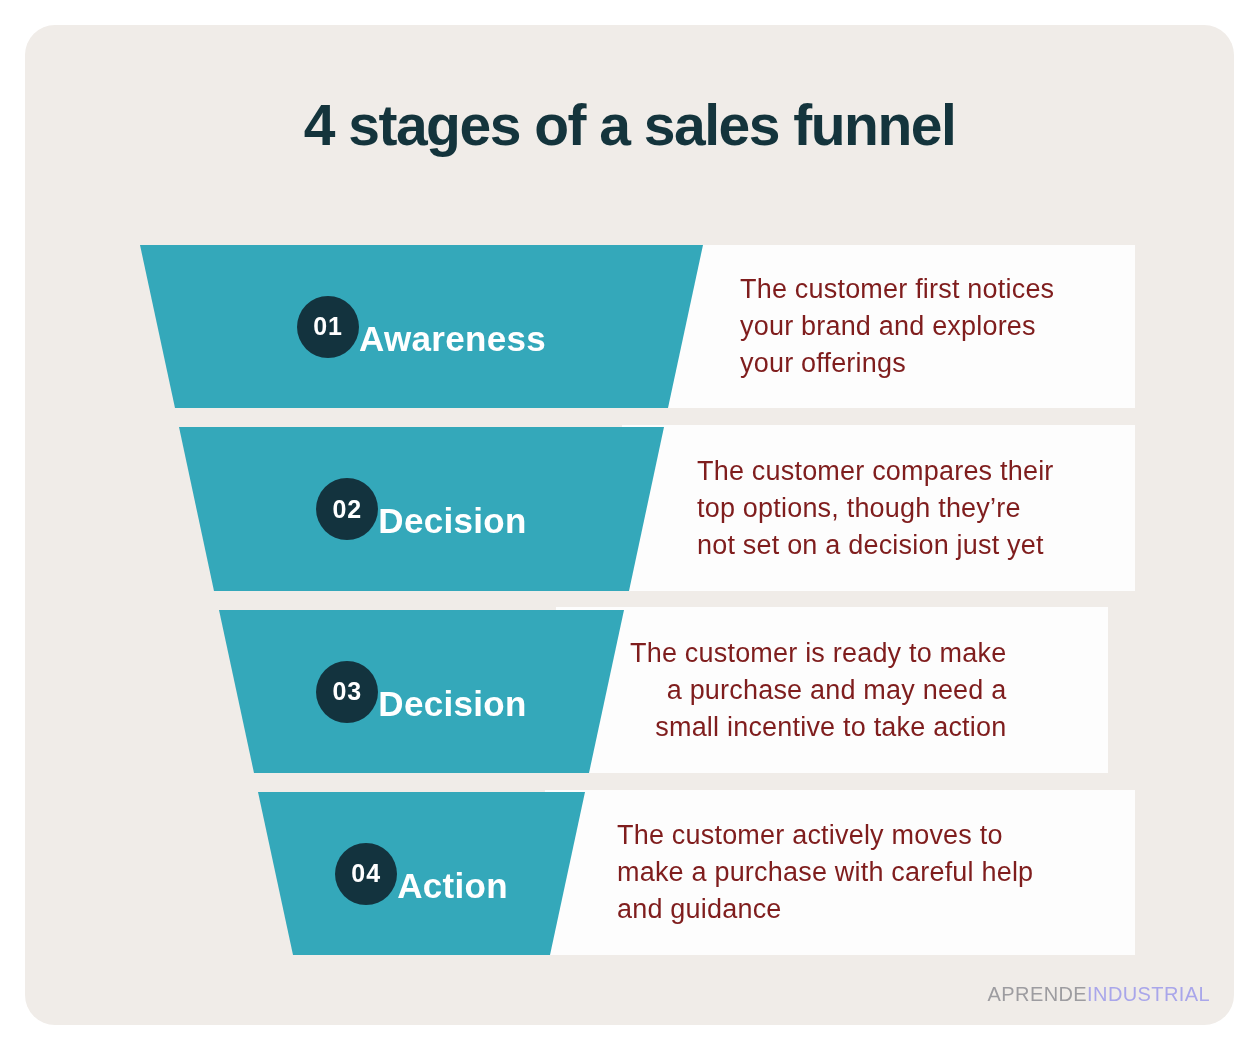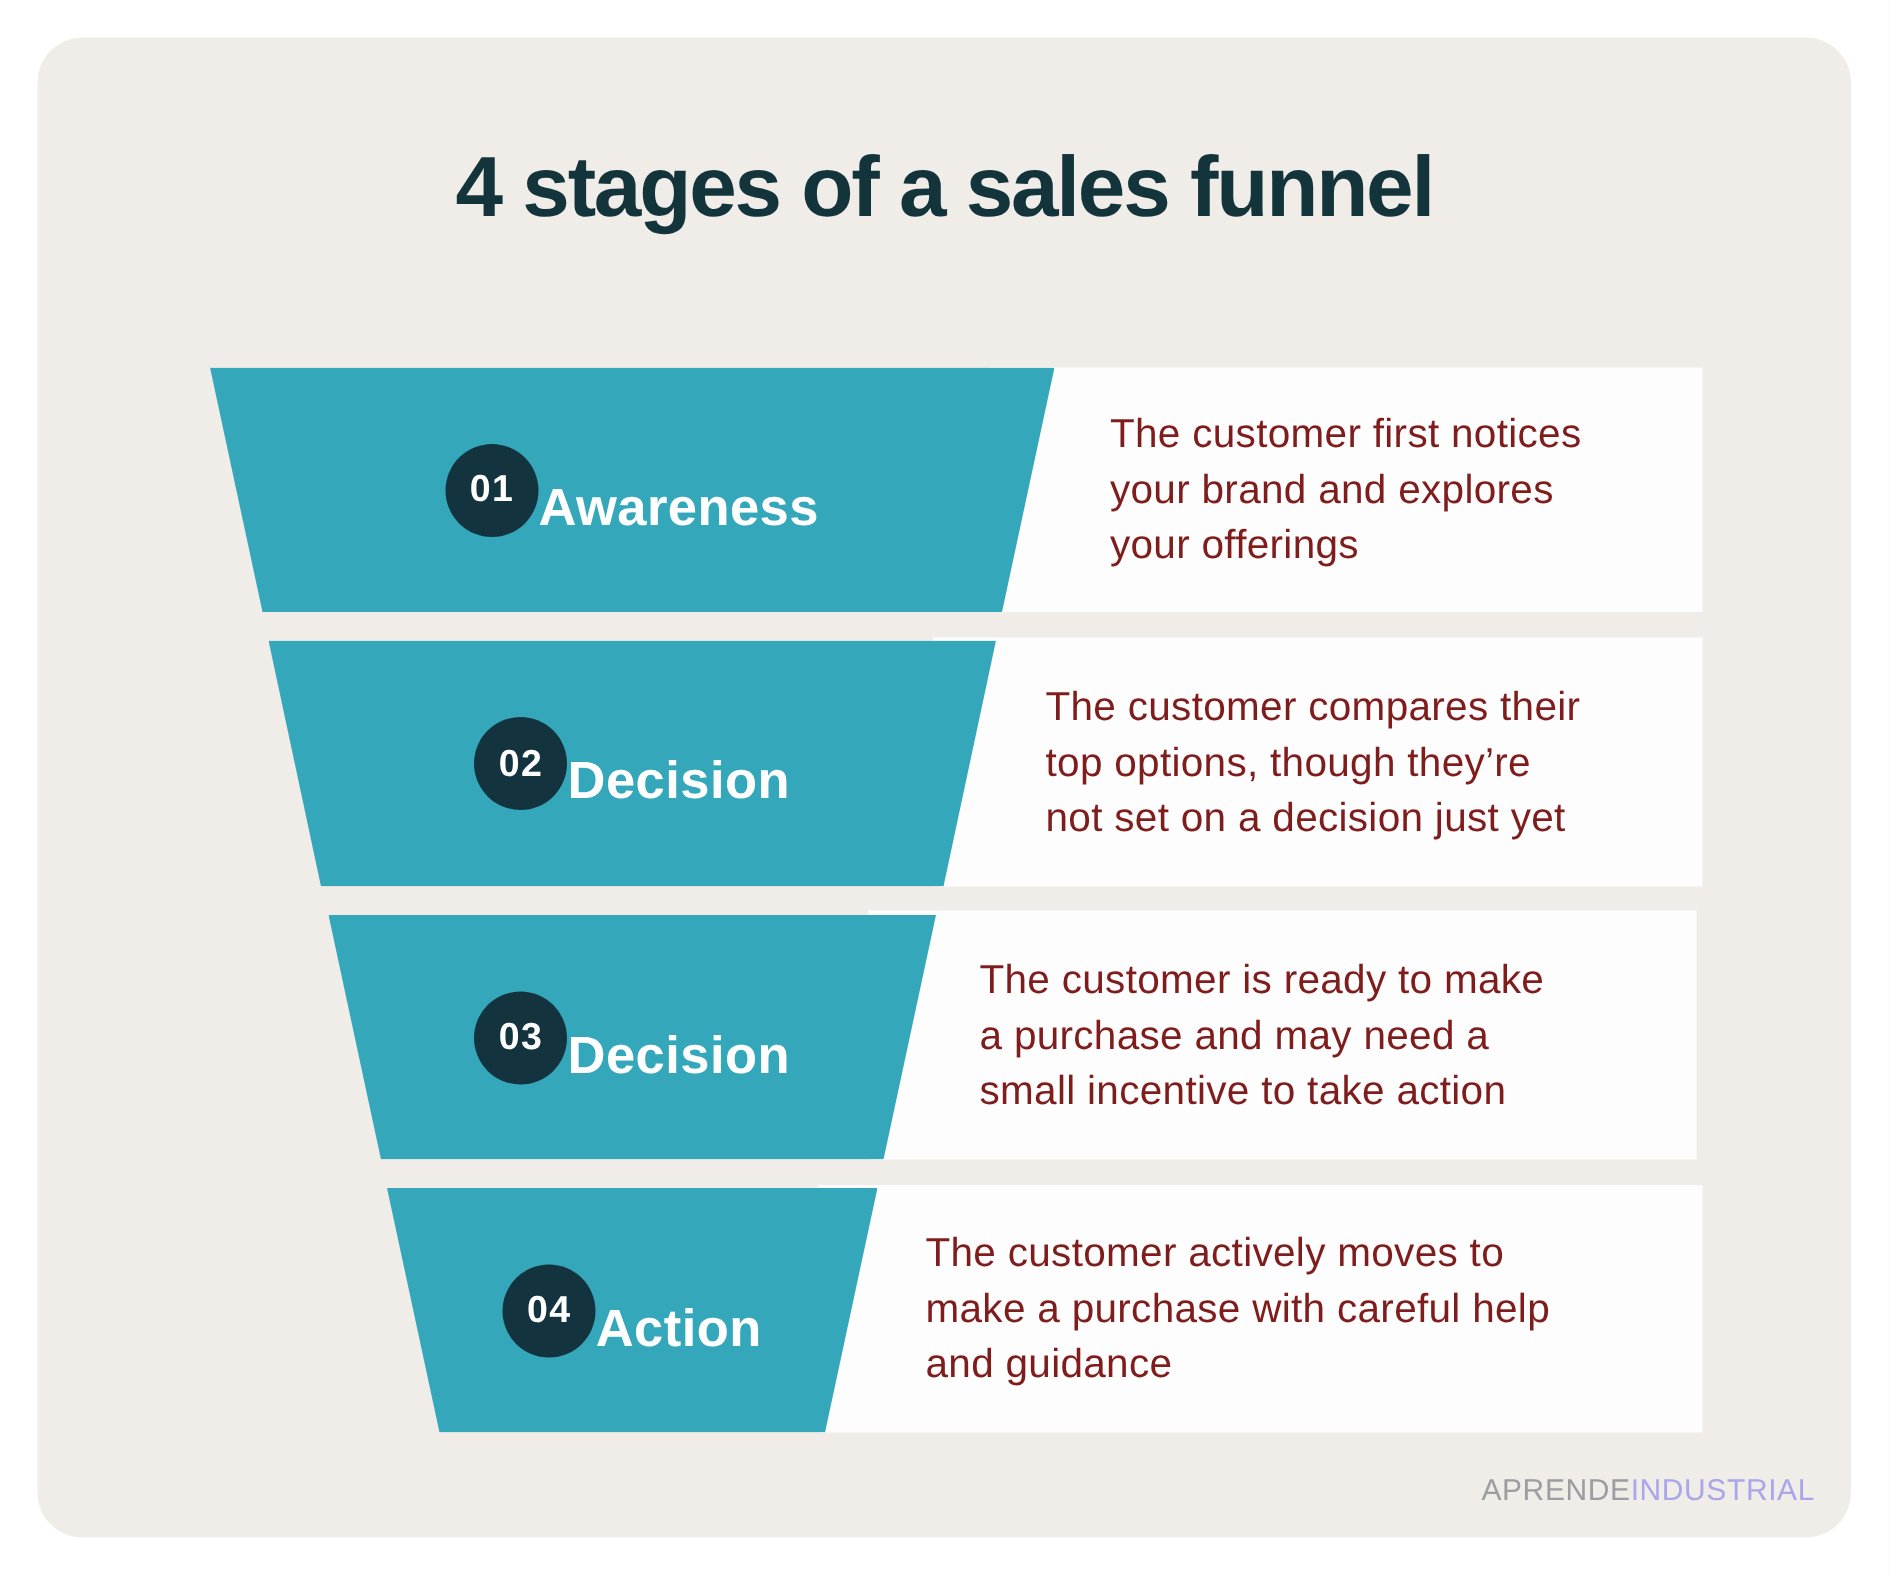--- a/index.html
+++ b/index.html
@@ -42,21 +42,21 @@
   .card {
     position: absolute;
     top: 0;
     background: #fdfdfd;
     display: flex;
     align-items: center;
     z-index: 1;
   }
   .card1 { left: 660px; width: 475px; height: 163px; padding-left: 80px; }
   .card2 { left: 622px; width: 513px; height: 166px; padding-left: 75px; }
-  .card3 { left: 579px; width: 552px; height: 166px; padding-left: 74px; }
+  .card3 { left: 556px; width: 552px; height: 166px; padding-left: 74px; text-align: right; }
   .card4 { left: 545px; width: 590px; height: 165px; padding-left: 72px; }
 
   .desc {
     font-size: 27px;
     line-height: 37px;
     letter-spacing: 0.2px;
     color: #7f1d1d;
     white-space: pre-line;
   }
 

